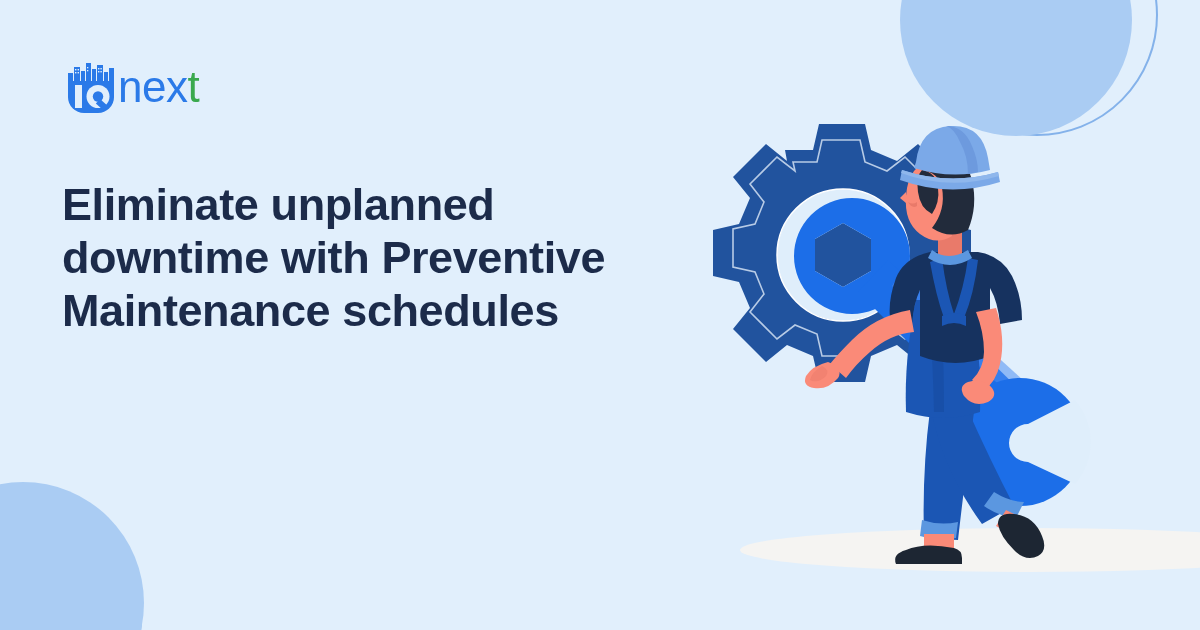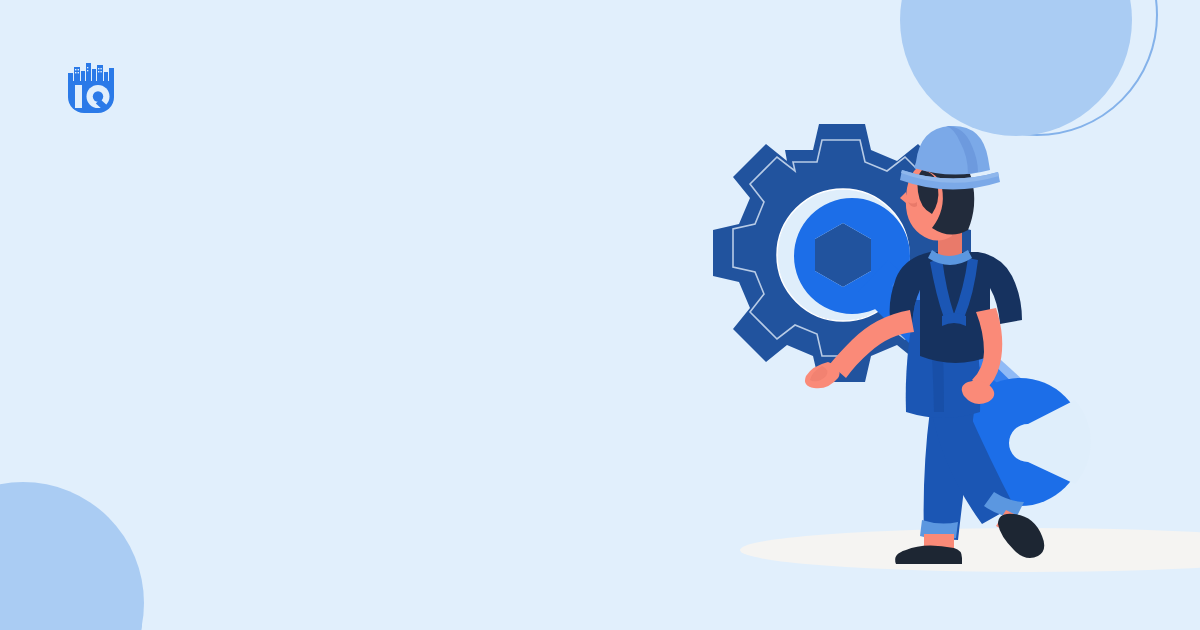--- a/index.html
+++ b/index.html
@@ -138,22 +138,26 @@
       </g>
 
       <path d="M6 20 H52 V36 a16 16 0 0 1 -16 16 H22 A16 16 0 0 1 6 36 Z" fill="#2b7ae8"></path>
 
       <rect x="13" y="24" width="7" height="23" fill="#e1effc"></rect>
 
       <circle cx="36" cy="35.5" r="11.5" fill="#e1effc"></circle>
       <circle cx="36" cy="35.5" r="5.2" fill="#2b7ae8"></circle>
       <rect x="38" y="38" width="11" height="6.2" transform="rotate(42 38 38)" fill="#2b7ae8"></rect>
     </svg>
+    <div class="logo-word">
+      <span class="w-next">nex</span><span class="w-x">t</span>
+    </div>
   </div>
 
+  <h1 class="headline">Eliminate unplanned downtime with Preventive Maintenance schedules</h1>
 
   <div class="illustration">
     <svg width="570" height="480" viewBox="0 0 570 480">
 
       <ellipse cx="400" cy="440" rx="290" ry="22" fill="#f5f4f2"></ellipse>
 
       <g>
         <path fill="#21539e" d="
           M155 40
           l28 0 l6 -26 l46 0 l6 26

